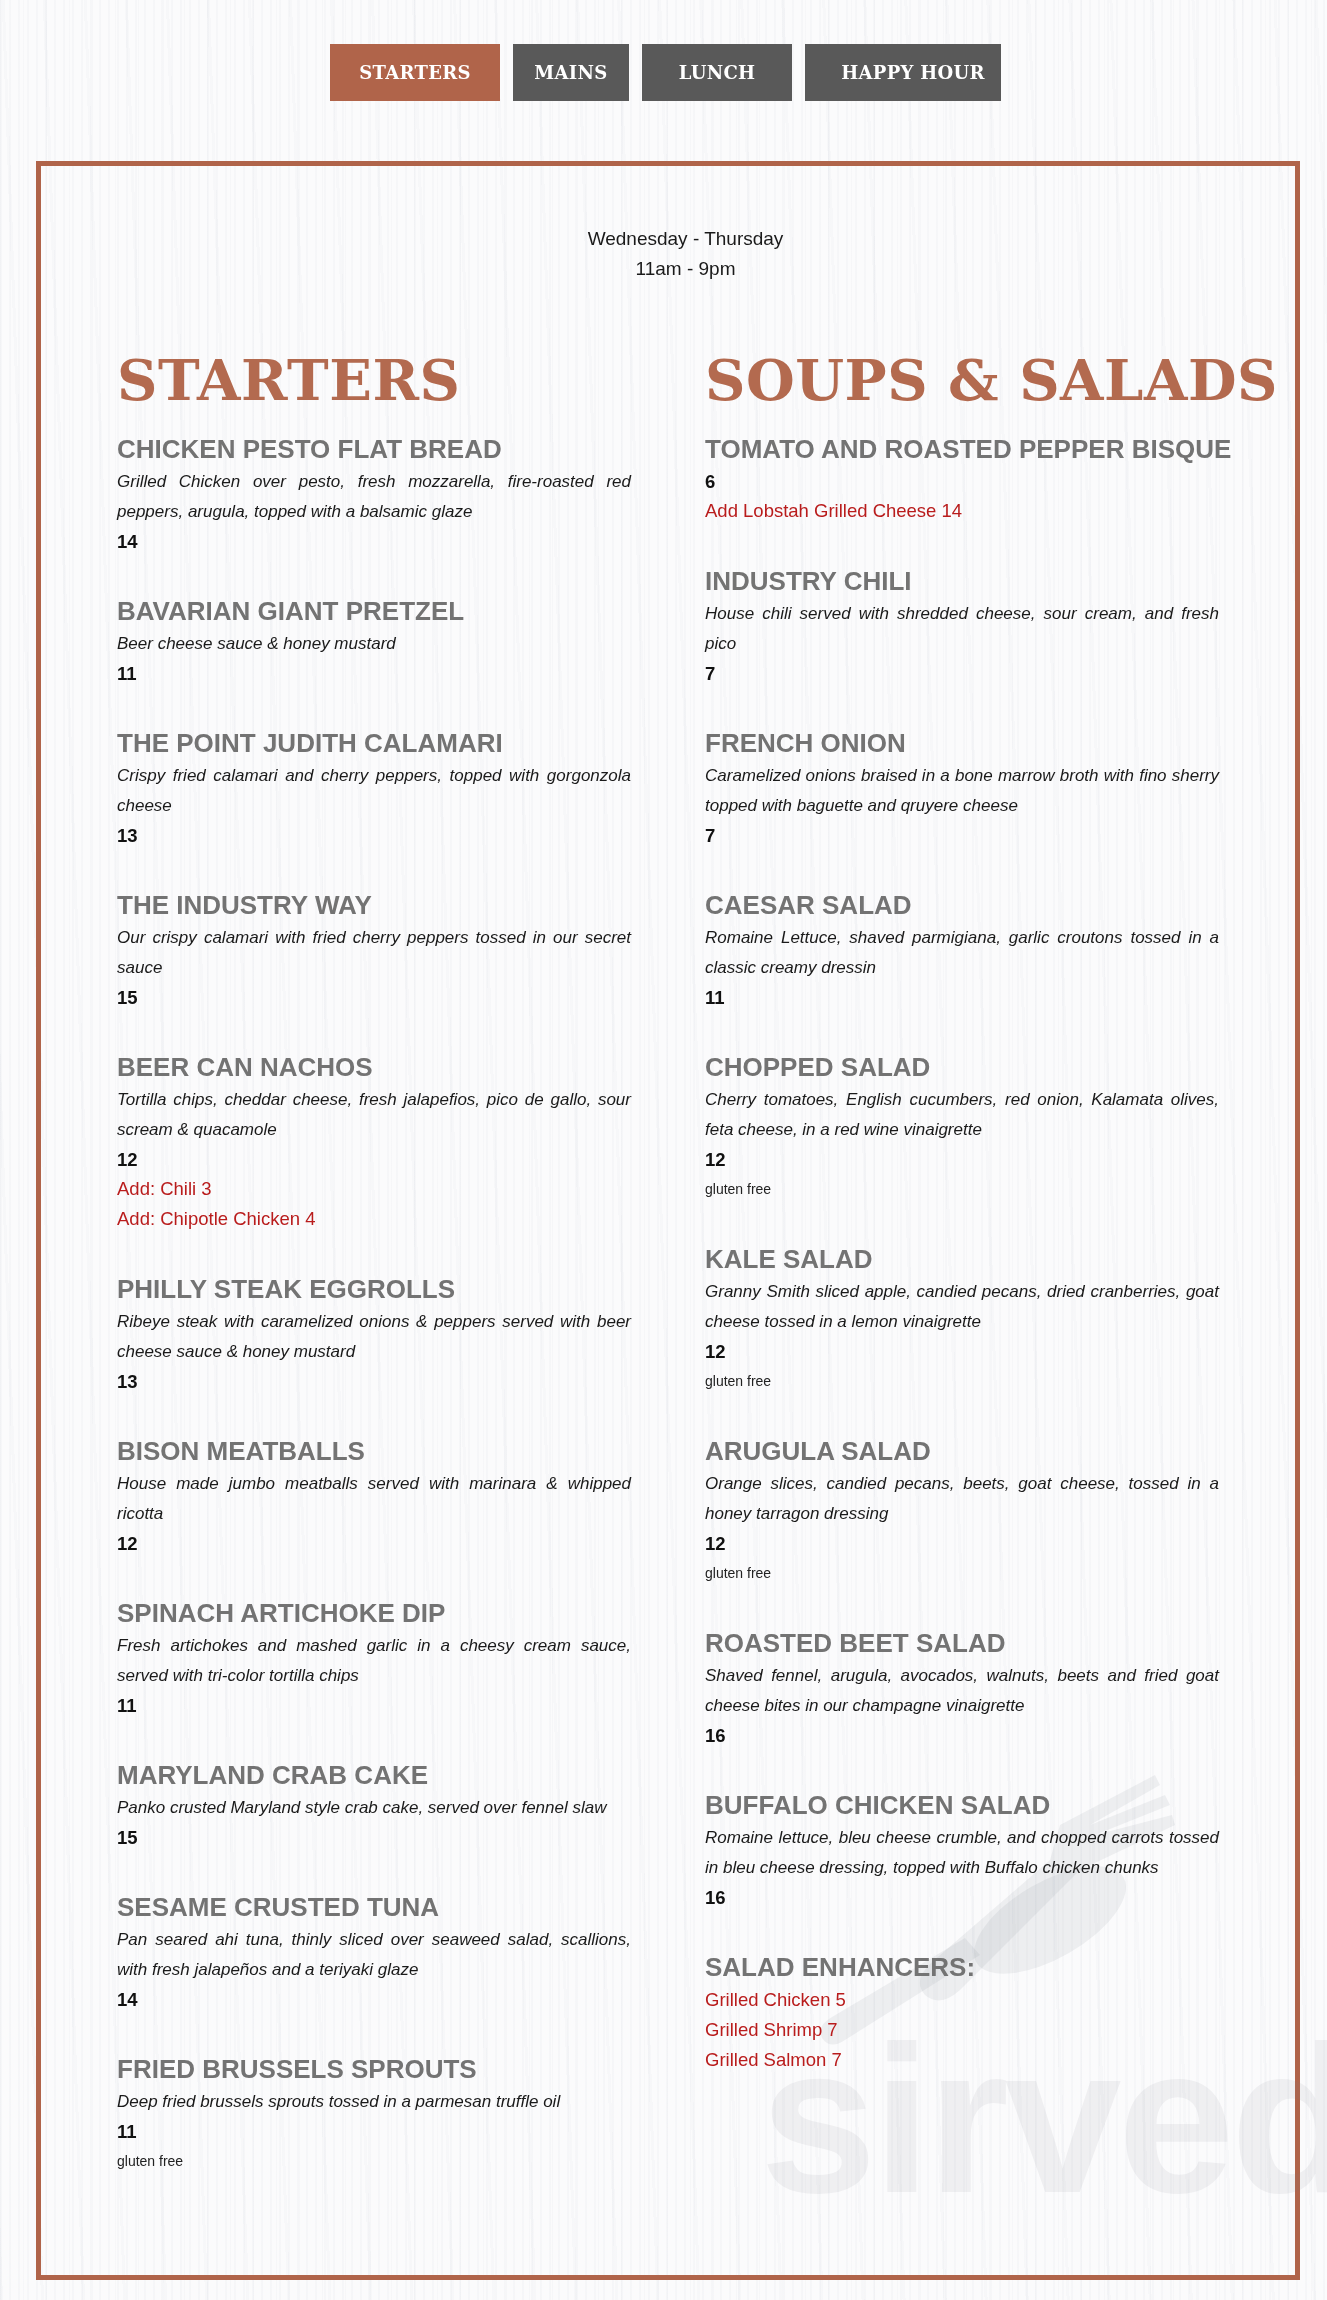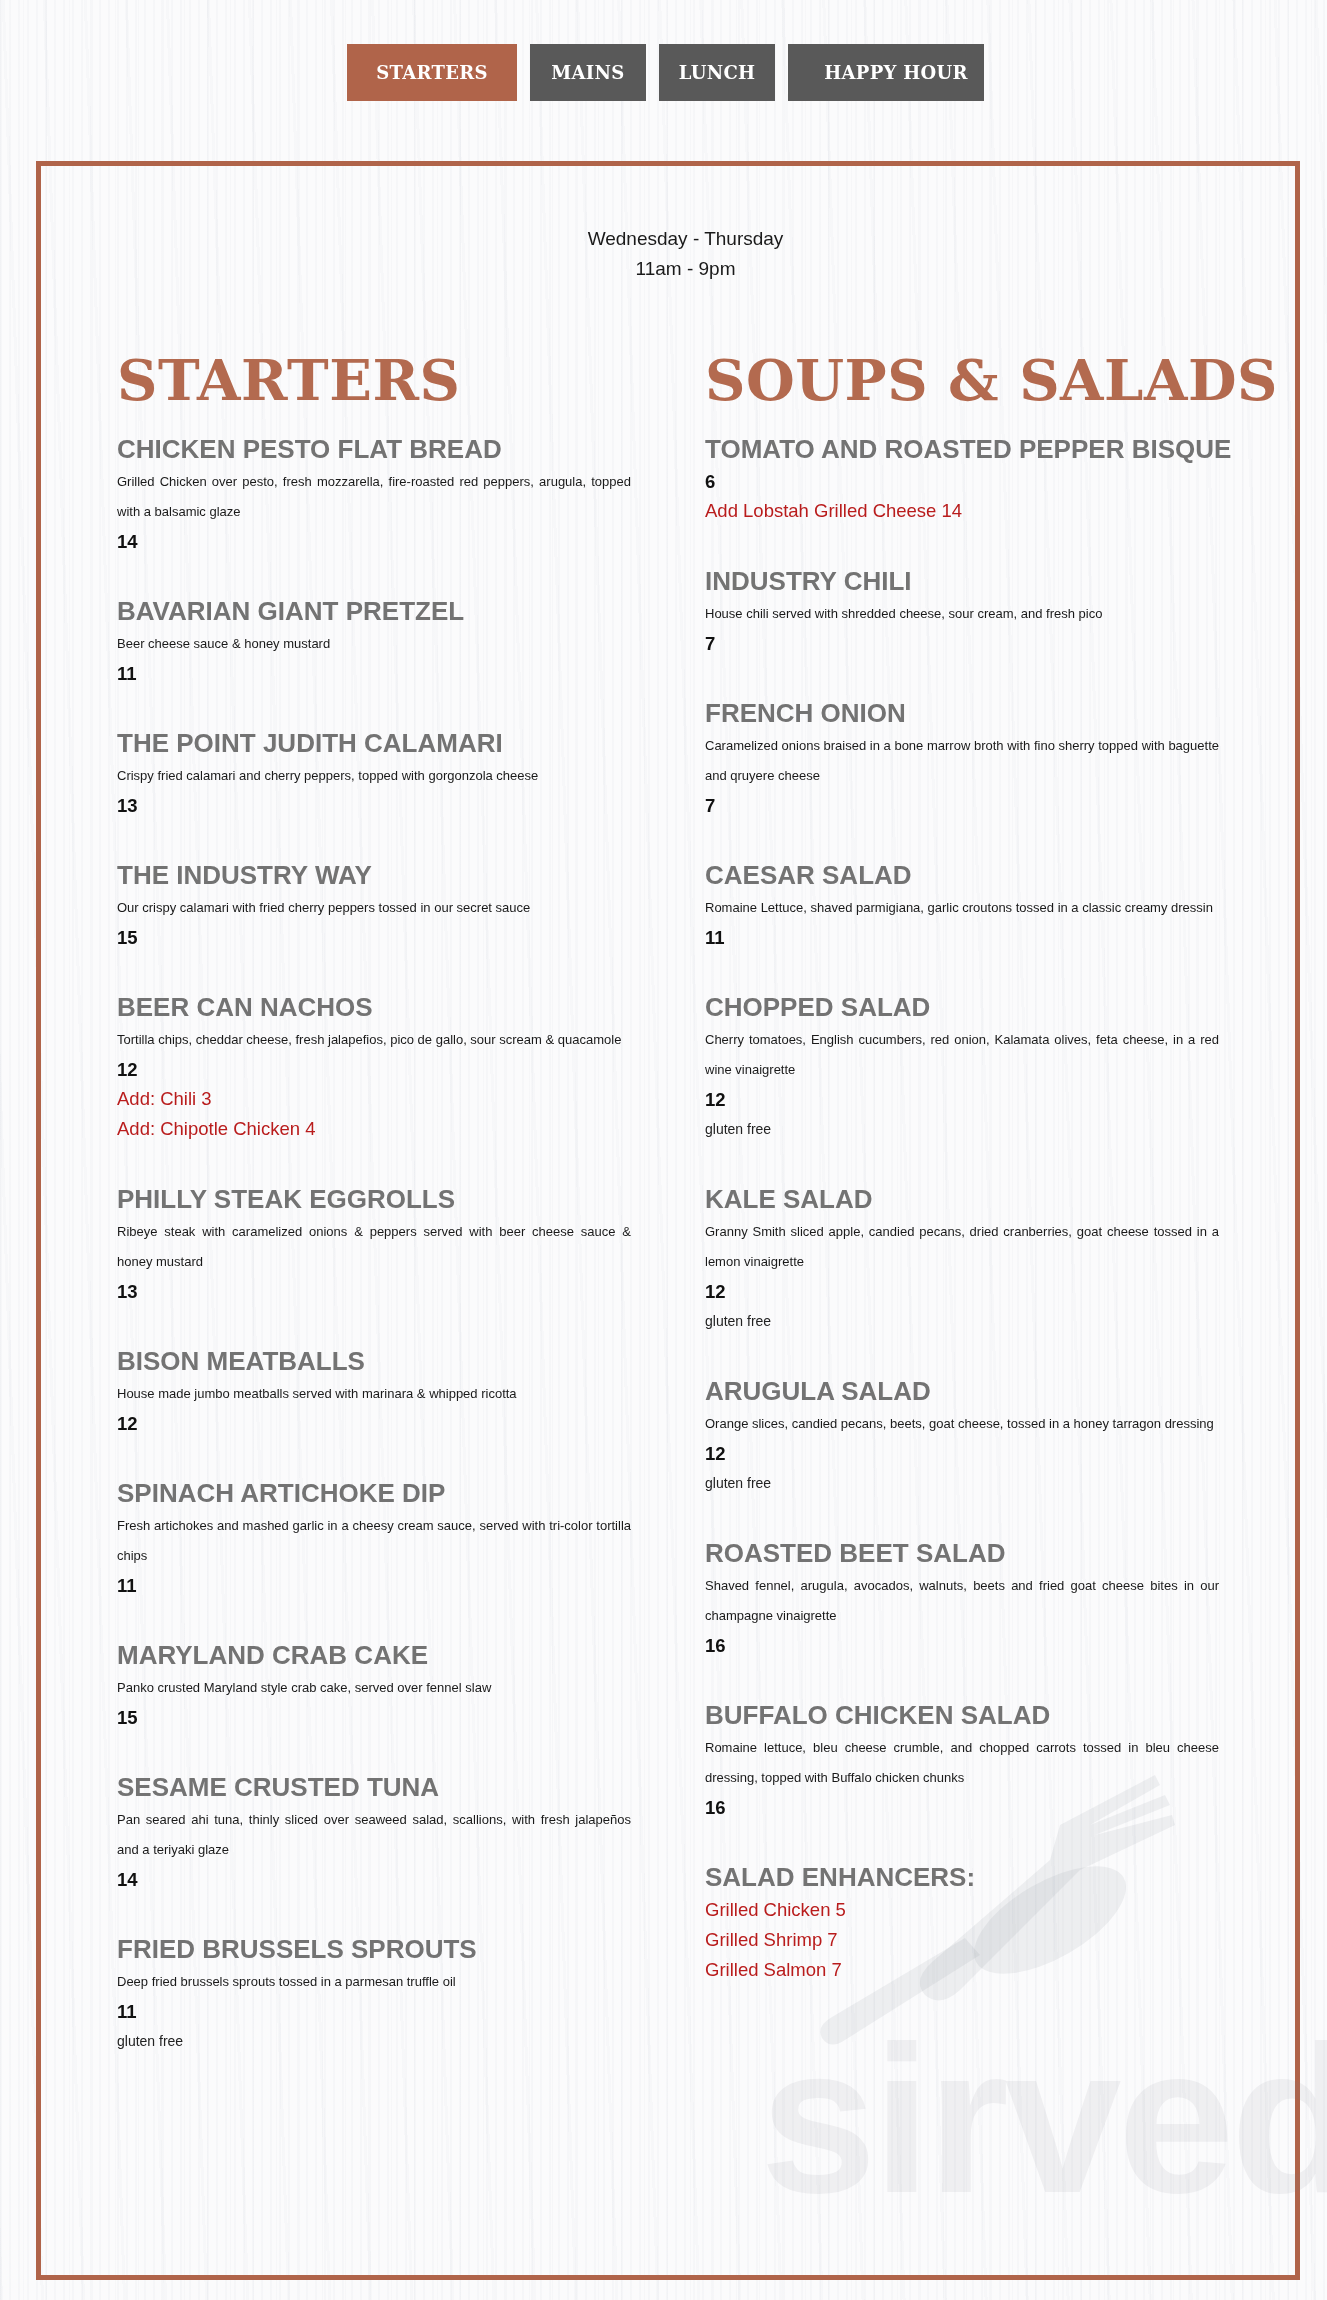--- a/index.html
+++ b/index.html
@@ -36,21 +36,21 @@
       font-weight: bold;
       font-size: 18px;
       letter-spacing: 0.3px;
       cursor: pointer;
       background: #595959;
       border: none;
     }
     .tab.active { background: #b0644a; }
     .tab-starters { width: 170px; margin-left: 4px; }
     .tab-mains { width: 116px; }
-    .tab-lunch { width: 116px; }
+    .tab-lunch { width: 150px; }
     .tab-happy { width: 196px; padding-left: 20px; }
 
     
     .frame {
       position: absolute;
       left: 36px;
       top: 161px;
       width: 1264px;
       height: 2119px;
       border: 5px solid #b0644a;
@@ -90,24 +90,25 @@
     .item { margin-bottom: 39px; }
     .item-name {
       font-weight: bold;
       font-size: 26px;
       line-height: 32px;
       color: #737373;
       margin-bottom: 2px;
       white-space: nowrap;
     }
     .item-desc {
-      font-size: 13px;
+      font-size: 17px;
       line-height: 30px;
       text-align: justify;
       color: #1a1a1a;
+      font-style: italic;
     }
     .item-price {
       font-weight: bold;
       font-size: 18.5px;
       line-height: 29px;
       color: #111;
     }
     .item-extra {
       font-size: 18.5px;
       line-height: 30px;

